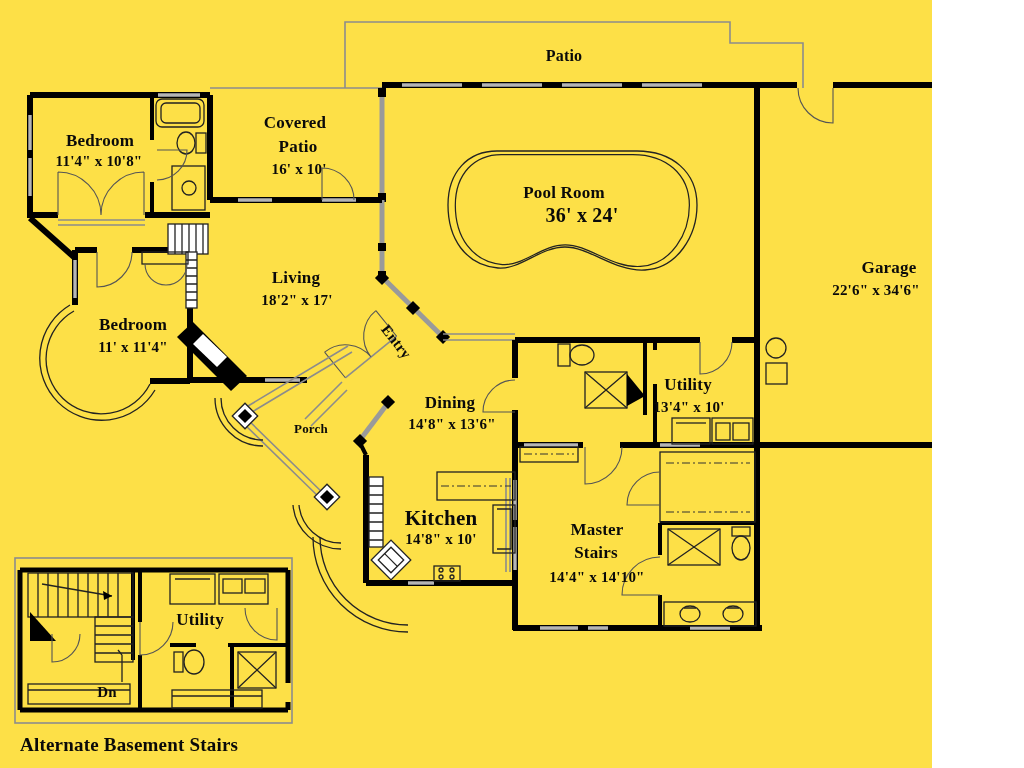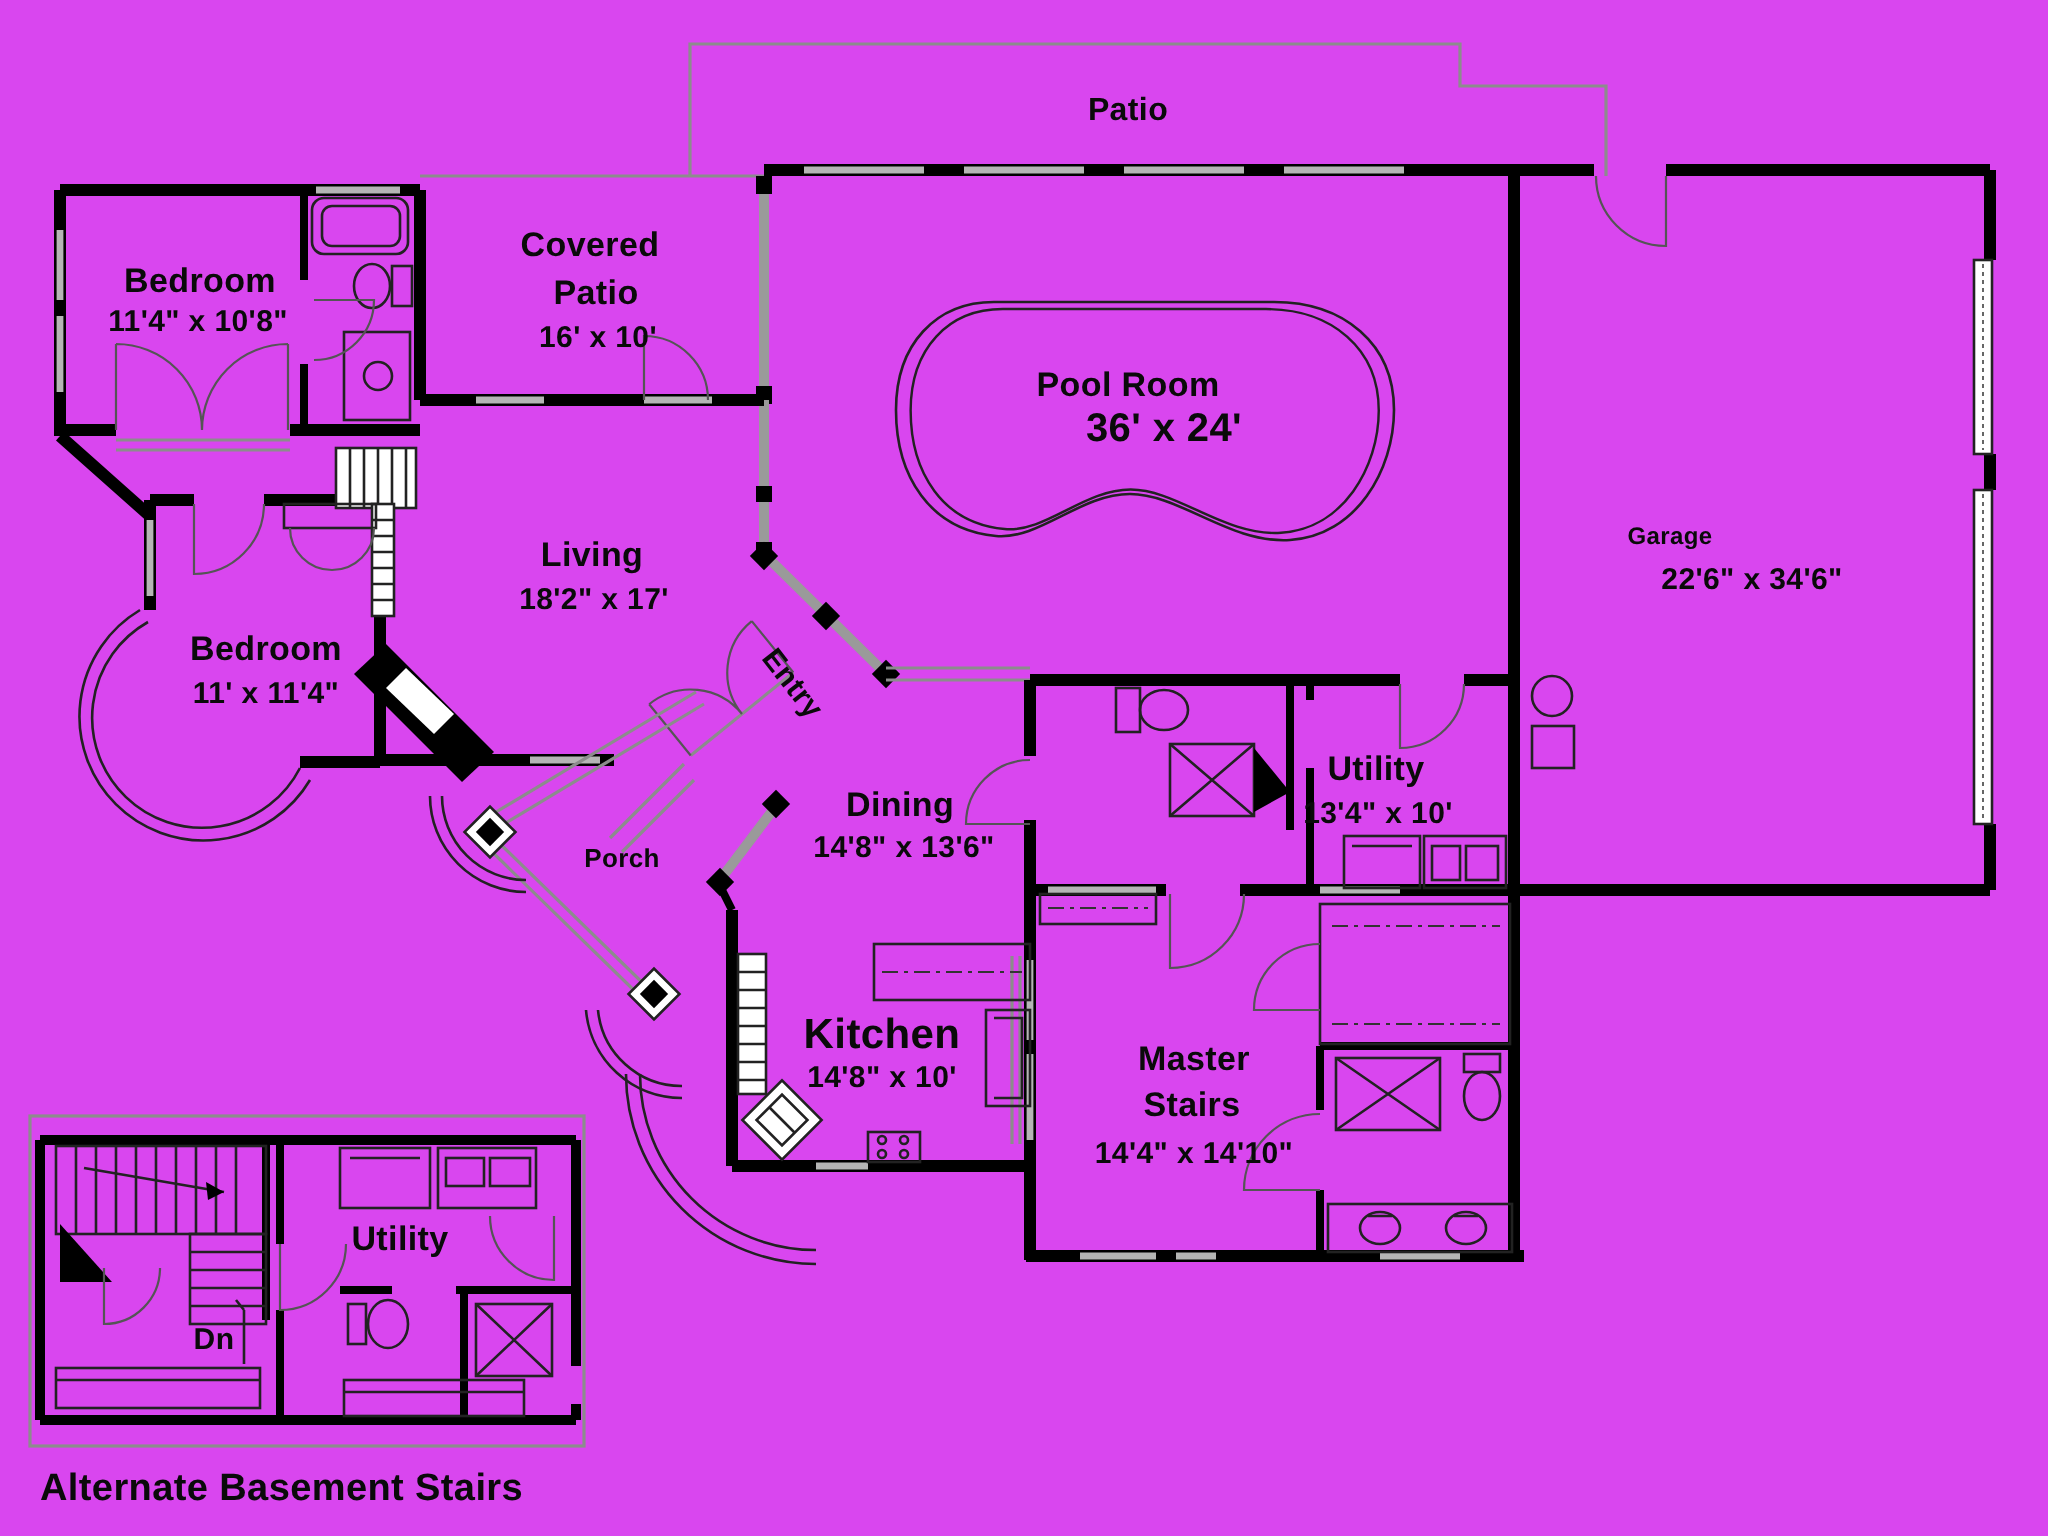--- a/index.html
+++ b/index.html
@@ -1,17 +1,17 @@
 <!DOCTYPE html>
 <html><head>
 <meta charset="utf-8">
 <style>
   html,body{margin:0;padding:0;background:#ffffff;}
-  .plan{position:relative;width:1024px;height:768px;background:#d946ef;overflow:hidden;
-        font-family:Liberation Sans, sans-serif;}
+  .plan{position:relative;width:932px;height:768px;background:#fde047;overflow:hidden;
+        font-family:Liberation Serif, serif;}
   .plan svg{position:absolute;left:0;top:0;}
   #labels .label{position:absolute;font-weight:bold;color:#0a0a0a;white-space:nowrap;
         transform:translate(-50%,-50%);letter-spacing:.2px;}
   #labels .label.left{transform:translate(0,-50%);}
   
   .w{stroke:#000;stroke-width:6;fill:none;stroke-linecap:butt;}
   .v{stroke:#000;stroke-width:4;fill:none;}
   .t{stroke:#222;stroke-width:1.3;fill:none;}
   .tf{stroke:#222;stroke-width:1.3;fill:#fff;}
   .g{stroke:#8c8c8c;stroke-width:1.6;fill:none;}
@@ -299,34 +299,34 @@
 
 <div id="labels">
       <div class="label" style="left: 564px; top: 56px; font-size: 16px;">Patio</div>
       <div class="label" style="left: 100px; top: 141px; font-size: 17px;">Bedroom</div>
       <div class="label" style="left: 99px; top: 161px; font-size: 15px;">11'4" x 10'8"</div>
       <div class="label" style="left: 295px; top: 123px; font-size: 17px;">Covered</div>
       <div class="label" style="left: 298px; top: 147px; font-size: 17px;">Patio</div>
       <div class="label" style="left: 299px; top: 169px; font-size: 15px;">16' x 10'</div>
       <div class="label" style="left: 564px; top: 193px; font-size: 17px;">Pool Room</div>
       <div class="label" style="left: 582px; top: 215px; font-size: 20px;">36' x 24'</div>
-      <div class="label" style="left: 835px; top: 268px; font-size: 12px;">Garage</div>
+      <div class="label" style="left: 889px; top: 268px; font-size: 17px;">Garage</div>
       <div class="label" style="left: 876px; top: 290px; font-size: 15px;">22'6" x 34'6"</div>
       <div class="label" style="left: 296px; top: 278px; font-size: 17px;">Living</div>
       <div class="label" style="left: 297px; top: 300px; font-size: 15px;">18'2" x 17'</div>
       <div class="label" style="left: 133px; top: 325px; font-size: 17px;">Bedroom</div>
       <div class="label" style="left: 133px; top: 347px; font-size: 15px;">11' x 11'4"</div>
       <div class="label" style="left: 396px; top: 342px; font-size: 15px; transform: translate(-50%, -50%) rotate(52deg);">Entry</div>
       <div class="label" style="left: 450px; top: 403px; font-size: 17px;">Dining</div>
       <div class="label" style="left: 452px; top: 424px; font-size: 15px;">14'8" x 13'6"</div>
       <div class="label" style="left: 688px; top: 385px; font-size: 17px;">Utility</div>
       <div class="label" style="left: 689px; top: 407px; font-size: 15px;">13'4" x 10'</div>
       <div class="label" style="left: 311px; top: 429px; font-size: 13px;">Porch</div>
       <div class="label" style="left: 441px; top: 518px; font-size: 21px;">Kitchen</div>
       <div class="label" style="left: 441px; top: 539px; font-size: 15px;">14'8" x 10'</div>
       <div class="label" style="left: 597px; top: 530px; font-size: 17px;">Master</div>
       <div class="label" style="left: 596px; top: 553px; font-size: 17px;">Stairs</div>
       <div class="label" style="left: 597px; top: 577px; font-size: 15px;">14'4" x 14'10"</div>
       <div class="label" style="left: 200px; top: 620px; font-size: 17px;">Utility</div>
-      <div class="label" style="left: 107px; top: 670px; font-size: 15px;">Dn</div>
+      <div class="label" style="left: 107px; top: 692px; font-size: 15px;">Dn</div>
       <div class="label left" style="left: 20px; top: 745px; font-size: 19px;">Alternate Basement Stairs</div>
     </div>
 </div>
 
 </body></html>

